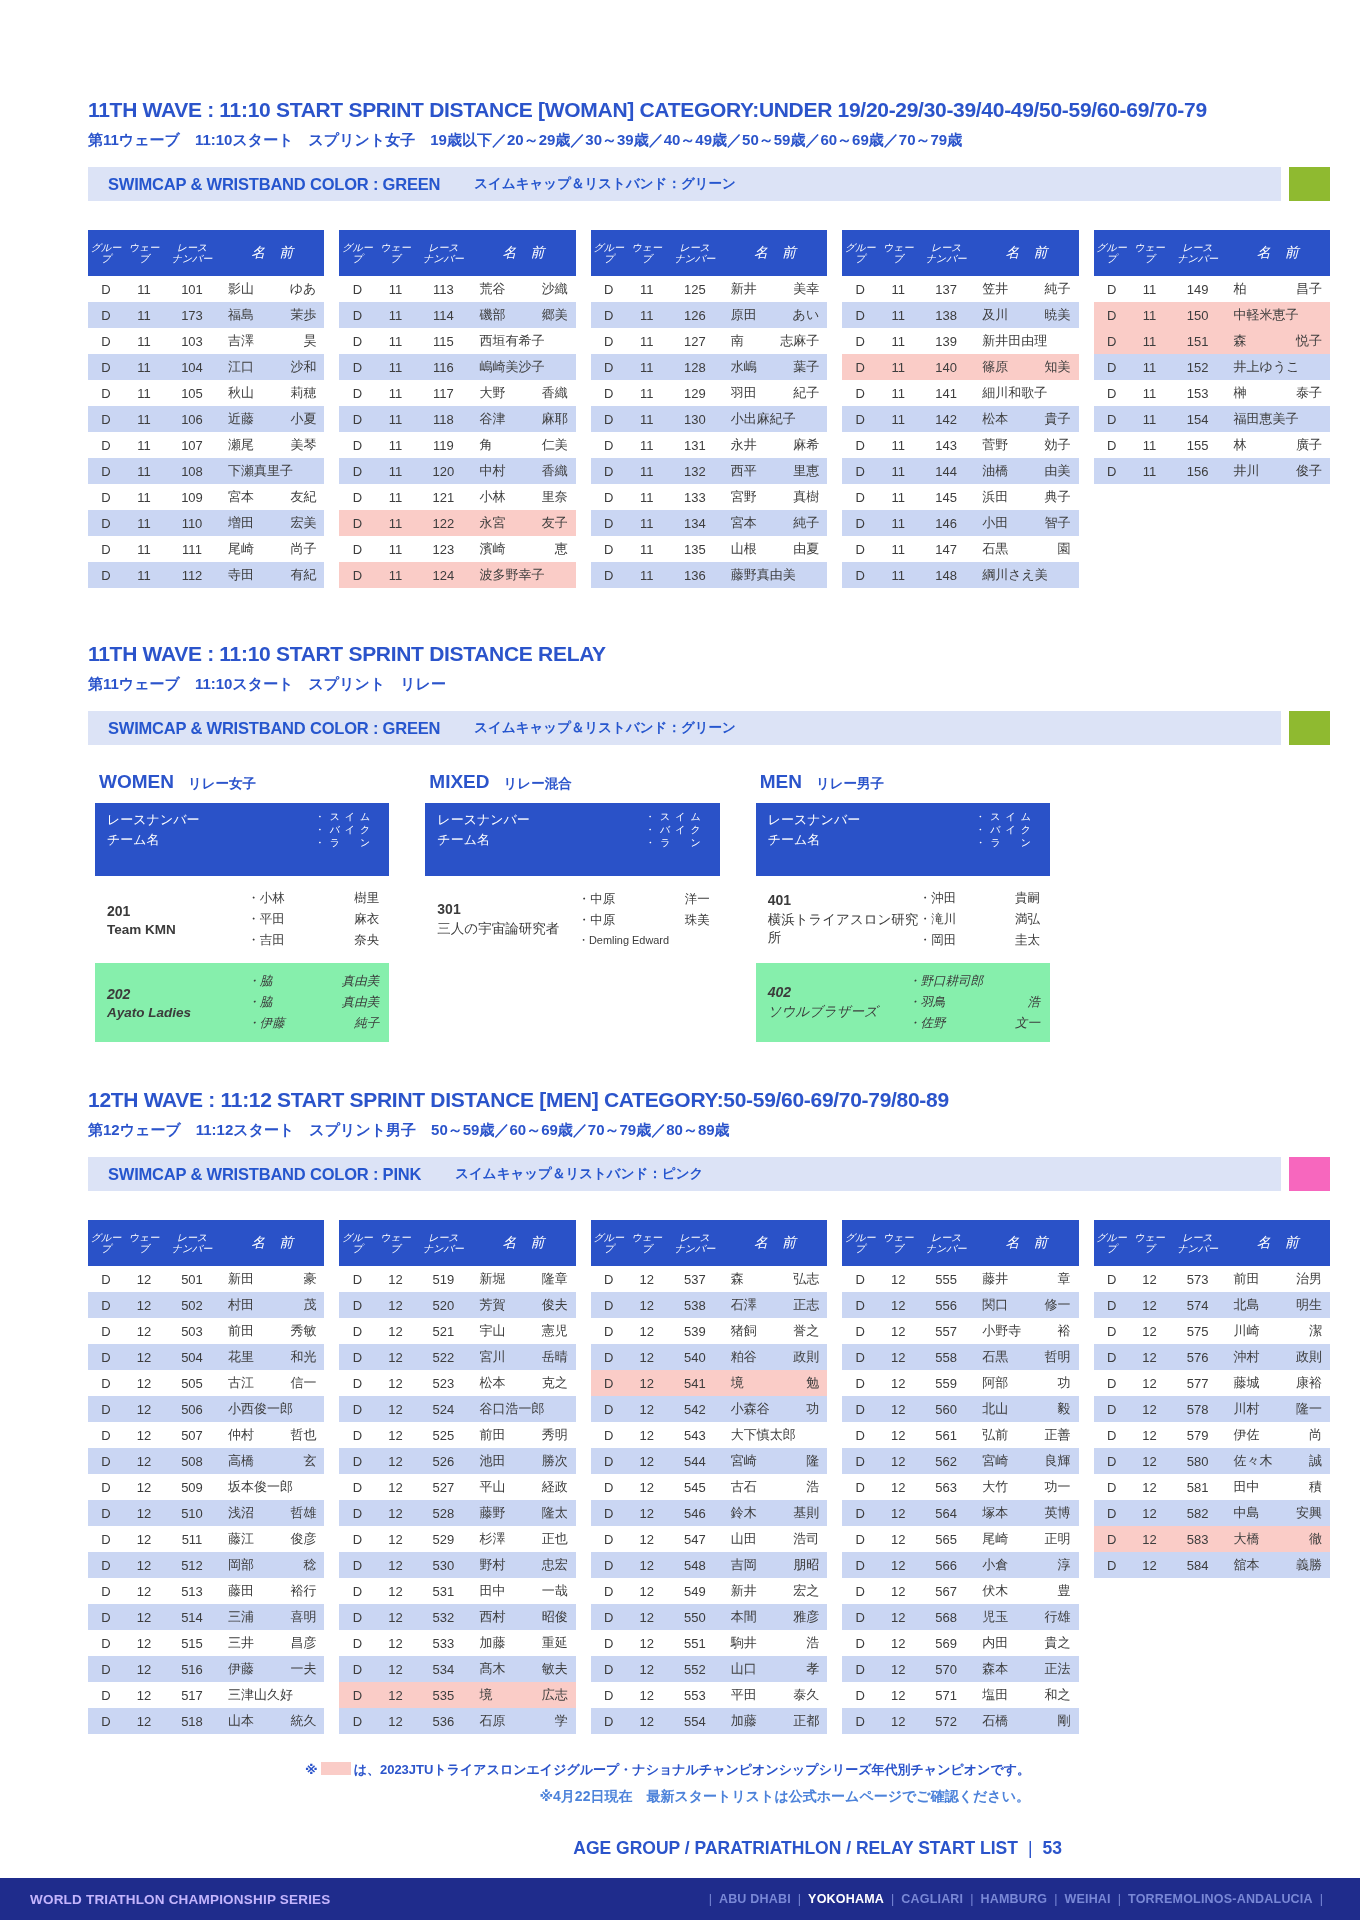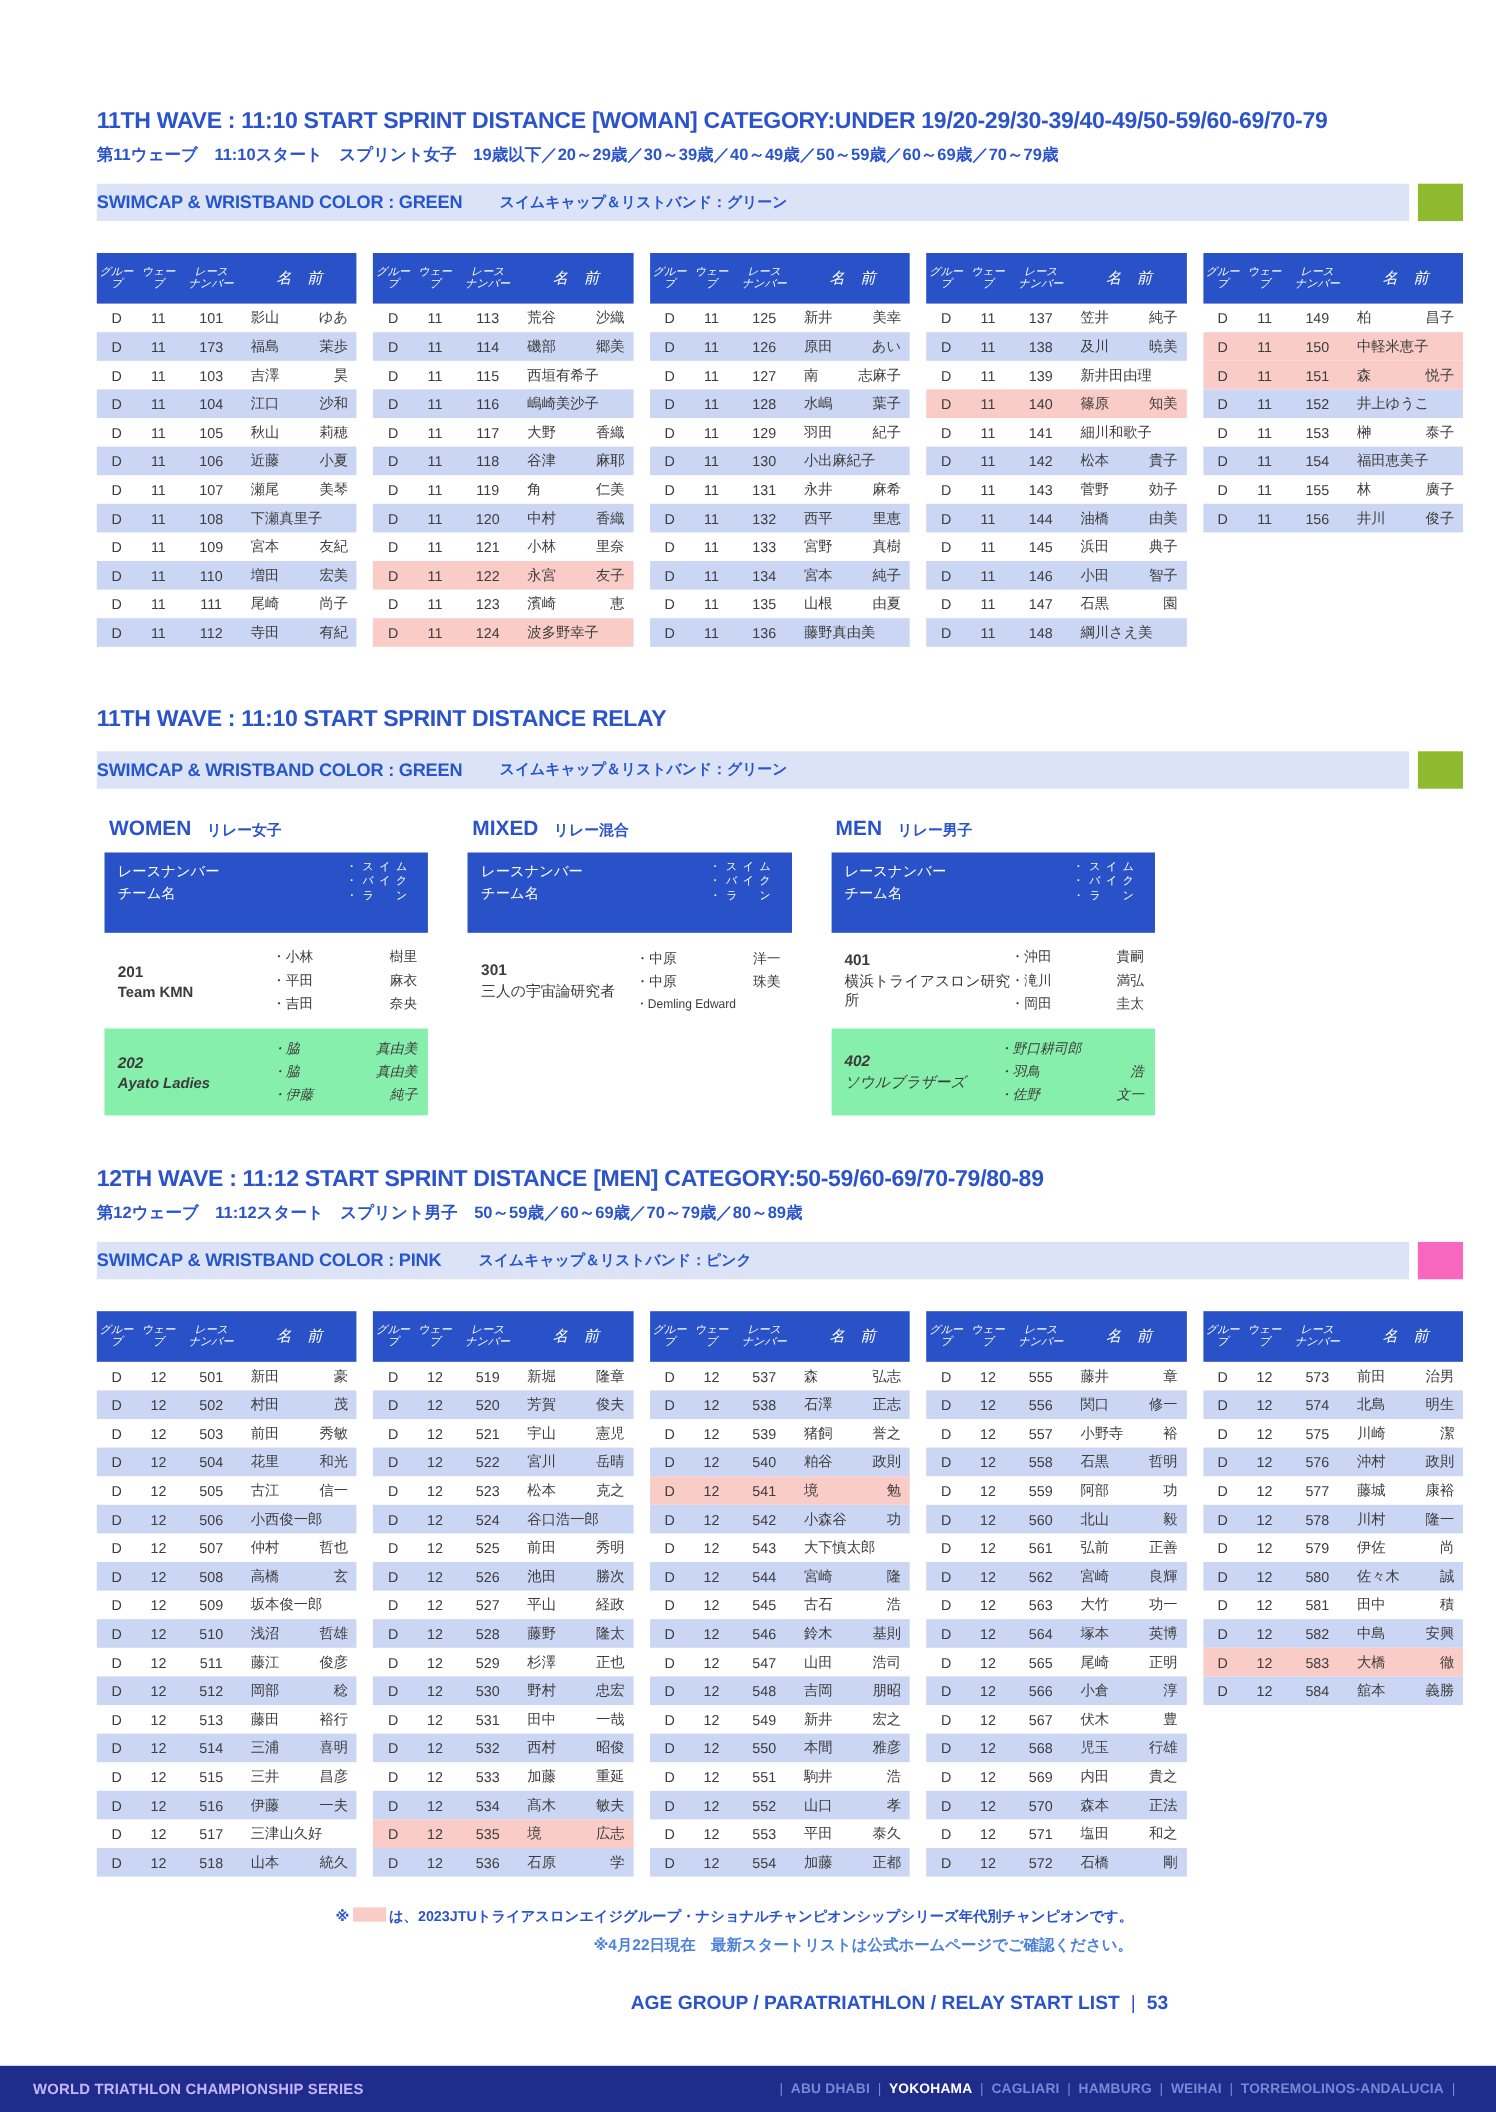--- a/index.html
+++ b/index.html
@@ -6,21 +6,21 @@
   body{font-family:"Liberation Sans","DejaVu Sans",sans-serif;}
   .page{position:relative;width:1360px;height:1920px;background:#fff;overflow:hidden;}
   .content{padding:0 30px 0 88px;}
 
   
   .title-en{color:#2B54CB;font-size:21px;font-weight:700;letter-spacing:-0.3px;margin:0;}
   .title-jp{color:#2B54CB;font-size:15px;font-weight:700;margin:9px 0 0 0;}
 
   
   .caprow{display:flex;align-items:stretch;gap:8px;margin-top:17px;width:1242px;}
-  .capbar{flex:1;background:#DCE3F6;display:flex;align-items:center;gap:34px;height:34px;}
+  .capbar{flex:1;background:#DCE3F6;display:flex;align-items:center;gap:34px;padding-left:20px;height:34px;}
   .cap-en{color:#2656CE;font-weight:700;font-size:16.5px;letter-spacing:-0.2px;}
   .cap-jp{color:#2656CE;font-weight:700;font-size:13.5px;}
   .swatch{width:41px;height:34px;}
 
   
   .blocks{display:grid;grid-template-columns:repeat(5,1fr);gap:15px;width:1242px;margin-top:29px;align-items:start;}
   .tblock{width:100%;}
   .thead{background:#2A52C8;color:#fff;height:46px;display:grid;grid-template-columns:36px 40px 56px 1fr;align-items:center;}
   .hc{font-size:10px;font-style:italic;text-align:center;line-height:1.1;}
   .hc.race{text-align:center;}
@@ -604,20 +604,21 @@
                 <span>井川</span>
                 <span>俊子</span>
               </span>
             </div>
           </div>
         </div>
     </section>
 
     <section>
       <h1 class="title-en mt-sec">11TH WAVE : 11:10 START  SPRINT DISTANCE RELAY</h1>
+      <h2 class="title-jp">第11ウェーブ　11:10スタート　スプリント　リレー</h2>
       <div class="caprow">
         <div class="capbar">
           <span class="cap-en">SWIMCAP &amp; WRISTBAND COLOR : GREEN</span>
           <span class="cap-jp">スイムキャップ＆リストバンド：グリーン</span>
         </div>
         <div class="swatch" style="background: rgb(143, 186, 48);"></div>
       </div>
       <div class="relay-grid" id="relay-grid">
           <div class="rsec">
             <div class="rsec-title">

